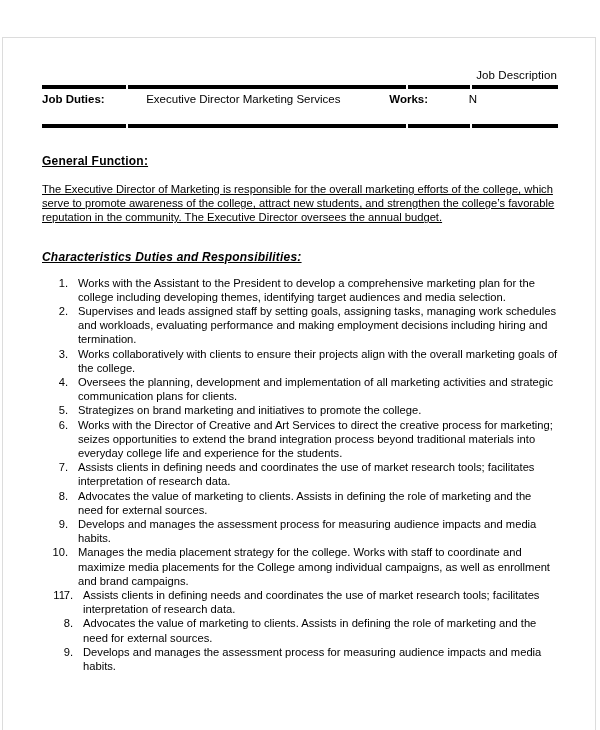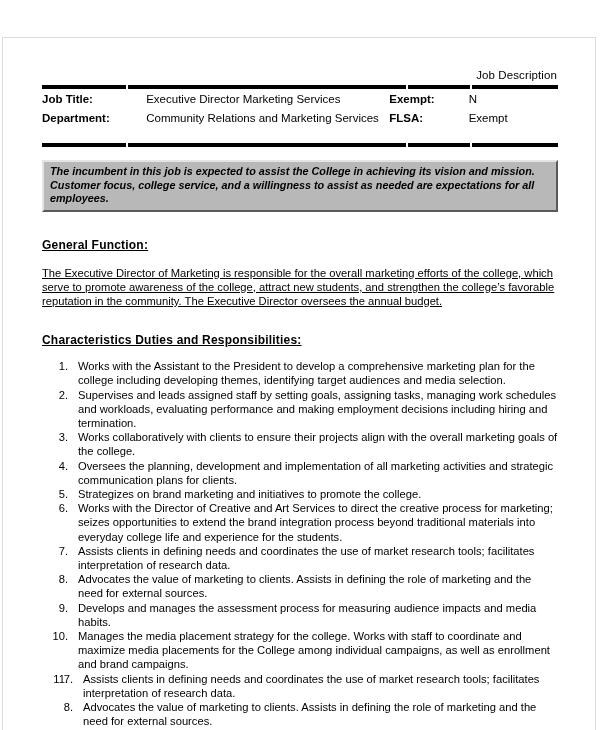--- a/index.html
+++ b/index.html
@@ -100,20 +100,21 @@
   .section-heading {
     font-size: 12px;
     font-weight: bold;
     text-decoration: underline;
     margin-top: 26px;
     margin-bottom: 0;
     letter-spacing: 0.2px;
   }
   .section-heading.tight-top {
     margin-top: 25px;
+    font-style: italic;
   }
   .body-para {
     font-size: 11.2px;
     line-height: 14.2px;
     margin-top: 14px;
     text-align: left;
     text-decoration: underline;
   }
 
   
@@ -161,43 +162,36 @@
 
     <div class="rule">
       <div class="gap" style="left:84px;"></div>
       <div class="gap" style="left:364px;"></div>
       <div class="gap" style="left:428px;"></div>
     </div>
 
     <table class="header-table">
       <tbody>
         <tr>
-          <td class="col-label">Job Title:</td>
+          <td class="col-label">Job Duties:</td>
           <td class="col-value">Executive Director Marketing Services</td>
-          <td class="col-label2">Exempt:</td>
+          <td class="col-label2">Works:</td>
           <td class="col-value2">N</td>
-        </tr>
-        <tr>
-          <td class="col-label">Department:</td>
-          <td class="col-value">Community Relations and Marketing Services</td>
-          <td class="col-label2">FLSA:</td>
-          <td class="col-value2">Exempt</td>
         </tr>
       </tbody>
     </table>
 
     <div class="header-spacer"></div>
 
     <div class="rule bottom-rule">
       <div class="gap" style="left:84px;"></div>
       <div class="gap" style="left:364px;"></div>
       <div class="gap" style="left:428px;"></div>
     </div>
 
-    <div class="notice-box">The incumbent in this job is expected to assist the College in achieving its vision and mission. Customer focus, college service, and a willingness to assist as needed are expectations for all employees.</div>
 
     <div class="section-heading">General Function:</div>
     <div class="body-para">The Executive Director of Marketing is responsible for the overall marketing efforts of the college, which serve to promote awareness of the college, attract new students, and strengthen the college’s favorable reputation in the community.  The Executive Director oversees the annual budget.</div>
 
     <div class="section-heading tight-top">Characteristics Duties and Responsibilities:</div>
 
     <ul class="num-list" id="list-block-one">
         <li><span class="num">1.</span><span>Works with the Assistant to the President to develop a comprehensive marketing plan for the college including developing themes, identifying target audiences and media selection.</span></li>
         <li><span class="num">2.</span><span>Supervises and leads assigned staff by setting goals, assigning tasks, managing work schedules and workloads, evaluating performance and making employment decisions including hiring and termination.</span></li>
         <li><span class="num">3.</span><span>Works collaboratively with clients to ensure their projects align with the overall marketing goals of the college.</span></li>

